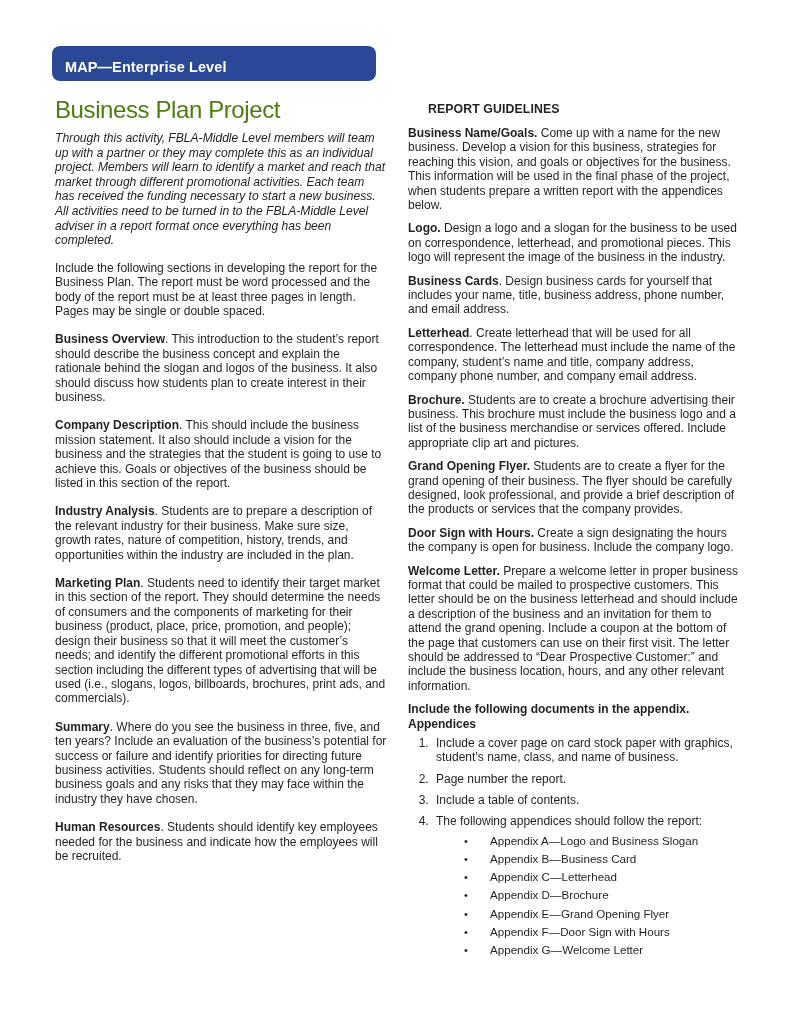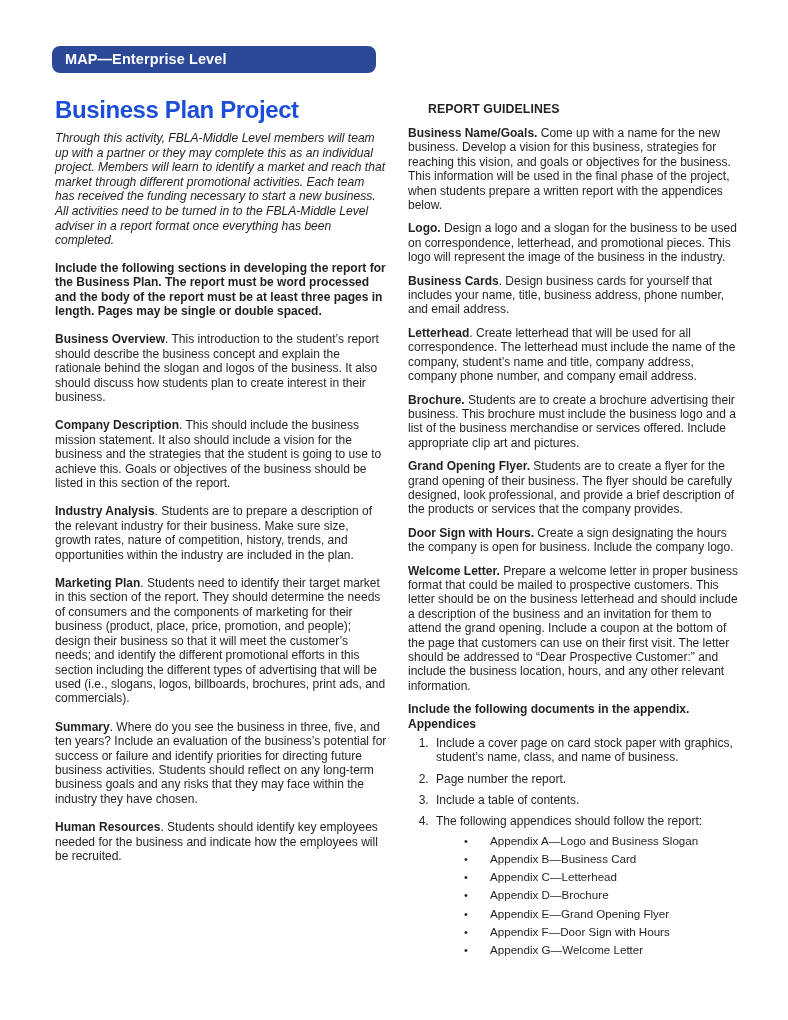--- a/index.html
+++ b/index.html
@@ -9,49 +9,49 @@
     color:#231f20;
     -webkit-font-smoothing:antialiased;
   }
   .page { position:relative; width:788px; height:1020px; background:#fff; overflow:hidden; }
 
   .banner {
     position:absolute; left:52px; top:46px;
     width:324px; box-sizing:border-box;
     background:#2a4896; color:#ffffff;
     border-radius:8px;
-    padding:5px 13px 6px 13px;
+    padding:13px 13px 6px 13px;
     font-size:14.5px; font-weight:bold;
     letter-spacing:0.1px;
   }
 
   .columns {
     position:absolute; left:55px; top:96px;
     width:690px;
     display:flex; gap:21px;
   }
   .col-left { width:332px; flex:0 0 332px; }
   .col-right { width:337px; flex:0 0 337px; }
 
   h1.doc-title {
     margin:0 0 7px 0;
-    font-size:24px; font-weight:bold;
+    font-size:24px; font-weight:normal;
     letter-spacing:-0.4px;
-    color:#1d4ed8;
+    color:#4d7c0f;
   }
   .intro {
     font-style:italic;
     font-size:12.1px; line-height:14.6px;
     margin:0 0 13px 0;
   }
   p.para { font-size:12px; line-height:14.4px; margin:0 0 14px 0; }
   .col-right p.para { margin:0 0 9px 0; }
   .report-line { font-size:12px; line-height:14.4px; margin:0 0 9px 0; }
   .report-line b { font-size:12.5px; }
-  .bold-para { font-weight:bold; font-size:12px; line-height:14.4px; margin:0 0 14px 0; }
+  .bold-para { font-weight:normal; font-size:12px; line-height:14.4px; margin:0 0 14px 0; }
   h2.guidelines {
     margin:6px 0 10px 0;
     font-size:12.3px; font-weight:bold;
     letter-spacing:0.1px;
     padding-left:20px;
   }
   .appendices-head { font-weight:bold; font-size:12px; line-height:14.8px; margin:2px 0 4px 0; }
 
   ol.numbered {
     margin:2px 0 0 0; padding:0 0 0 24px;

